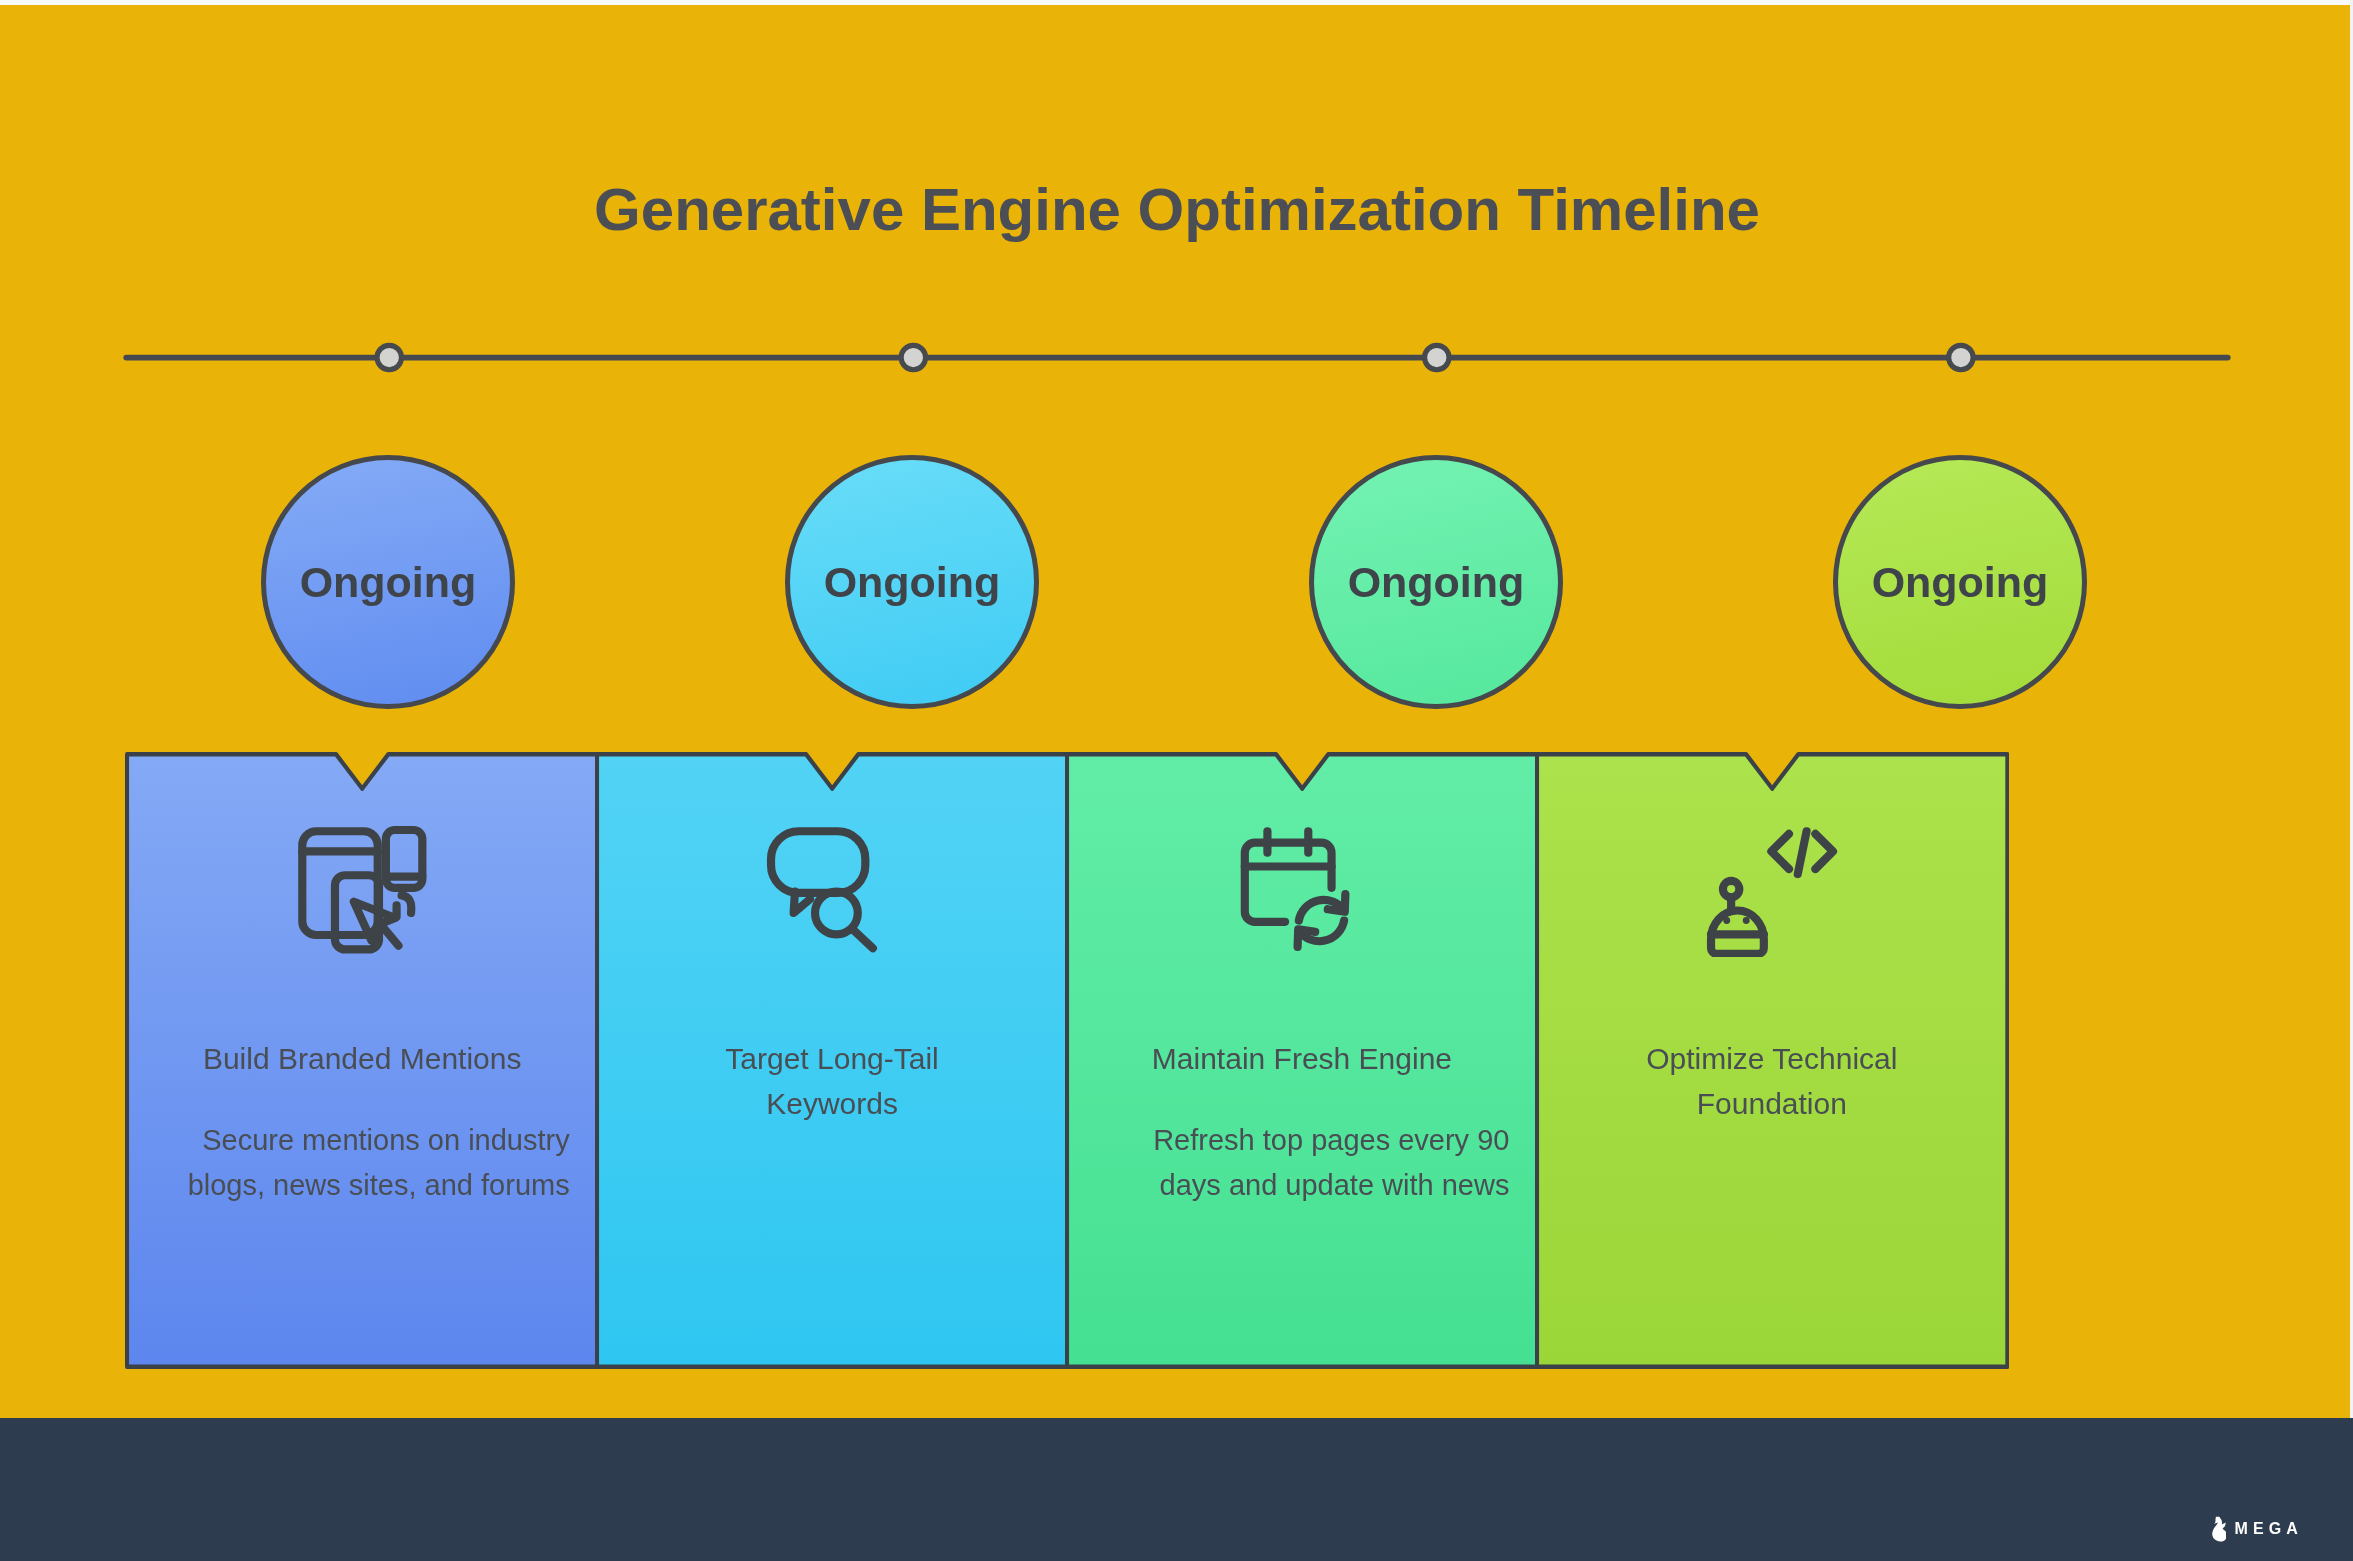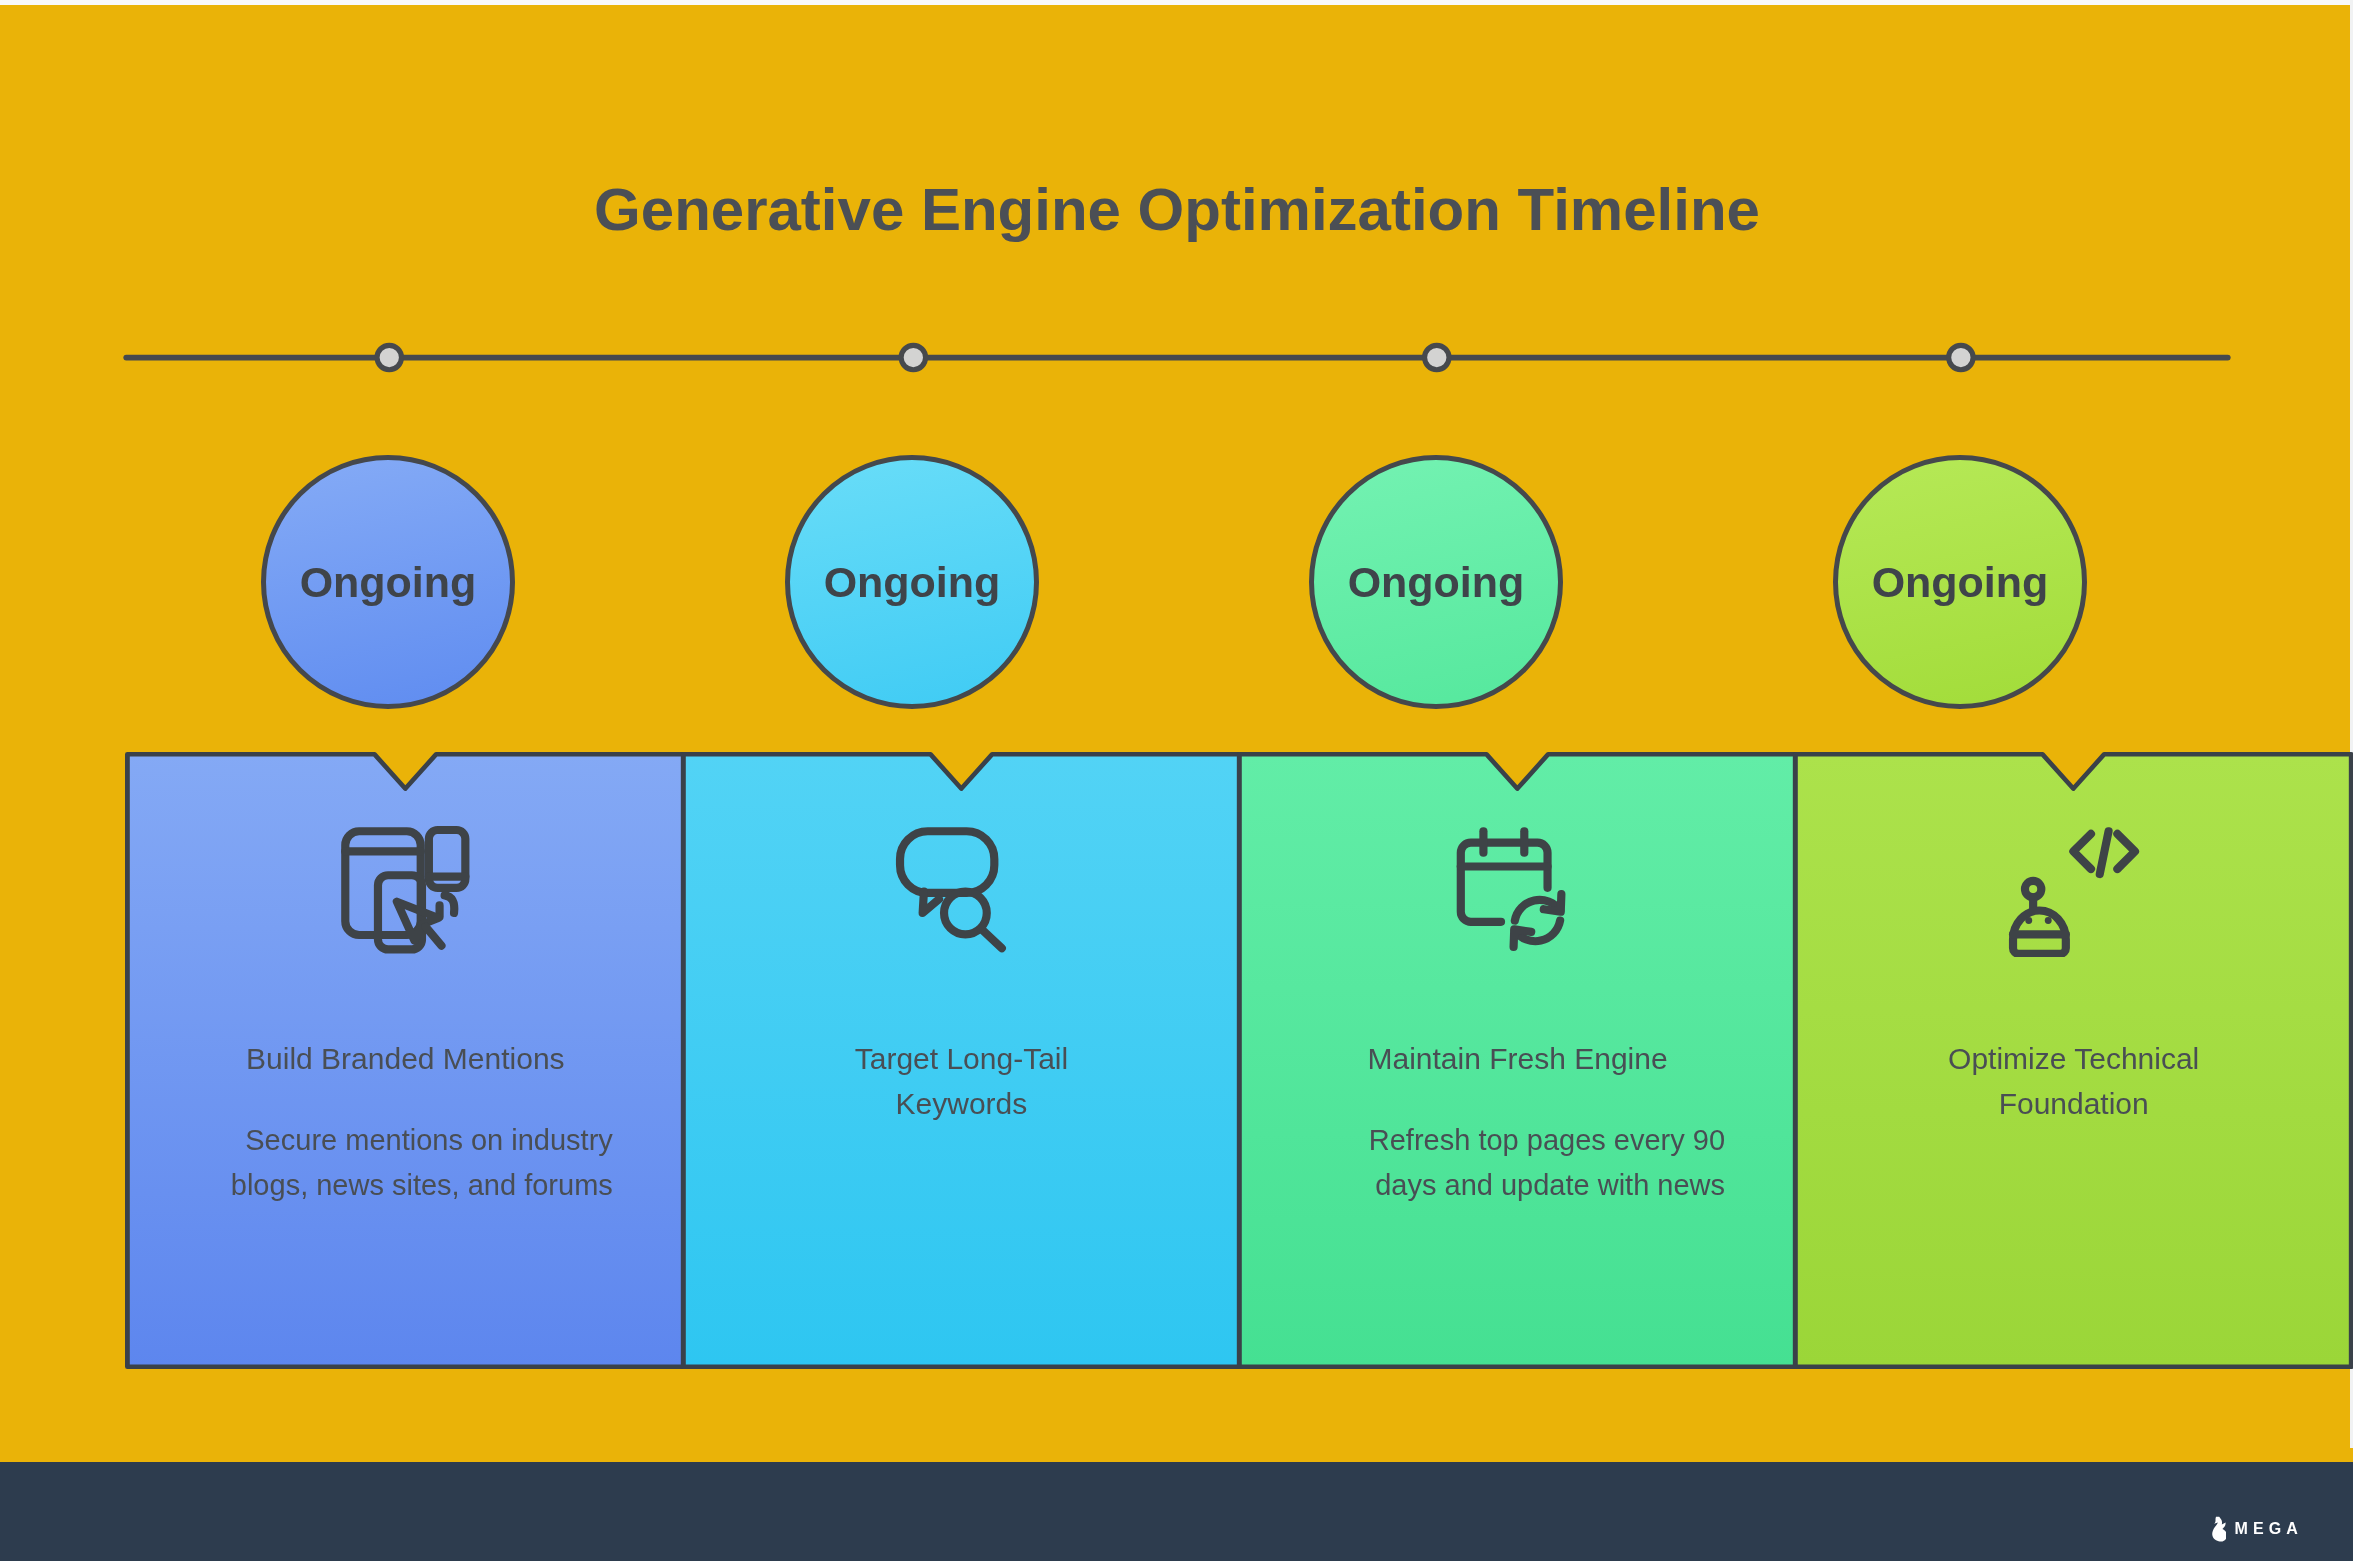--- a/index.html
+++ b/index.html
@@ -19,21 +19,21 @@
 
   .badge{
     position:absolute;top:455px;width:244px;height:244px;border-radius:50%;
     border:5.8px solid #45484c;box-sizing:content-box;
     display:flex;align-items:center;justify-content:center;
     background:linear-gradient(168deg,var(--circle-top),var(--circle-bottom));
     font-size:43px;font-weight:bold;color:#3f444a;text-align:center;
   }
   .badge.b0{left:261px;} .badge.b1{left:785px;} .badge.b2{left:1309px;} .badge.b3{left:1833px;}
 
-  .cards{position:absolute;left:125px;top:752px;width:2229px;height:617px;display:flex;}
+  .cards{position:absolute;left:125px;top:752px;width:1884px;height:617px;display:flex;}
   .card{position:relative;flex:1 1 0;margin-left:-4.5px;}
   .card:first-child{margin-left:0;}
   .card-shape{position:absolute;inset:0;width:100%;height:100%;display:block;}
   .card-shape .shape-path{stroke:#3a4149;stroke-width:7;stroke-linejoin:round;}
   .card stop.s0{stop-color:var(--card-top);}
   .card stop.s1{stop-color:var(--card-bottom);}
 
   .card-content{
     position:relative;height:100%;box-sizing:border-box;padding-top:72px;
     display:flex;flex-direction:column;align-items:center;
@@ -43,21 +43,21 @@
   .card-heading{
     margin-top:78px;font-size:30px;line-height:1.5;color:#494e54;
     text-align:center;max-width:350px;
   }
   .card-desc{
     margin-top:37px;font-size:29px;line-height:1.55;color:#494e54;
     text-align:right;max-width:415px;
   }
 
   .footer-bar{
-    position:absolute;left:0;right:0;bottom:0;height:99px;background:#2d3c4e;
+    position:absolute;left:0;right:0;bottom:0;height:143px;background:#2d3c4e;
     display:flex;justify-content:flex-end;align-items:flex-end;
     box-sizing:border-box;padding:0 51px 19.3px 0;
   }
   .brand{display:flex;align-items:center;gap:8.4px;color:#ffffff;}
   .brand-name{font-size:16px;font-weight:bold;letter-spacing:5.1px;}
 </style>
 </head>
 <body>
 
 <div class="stage">

